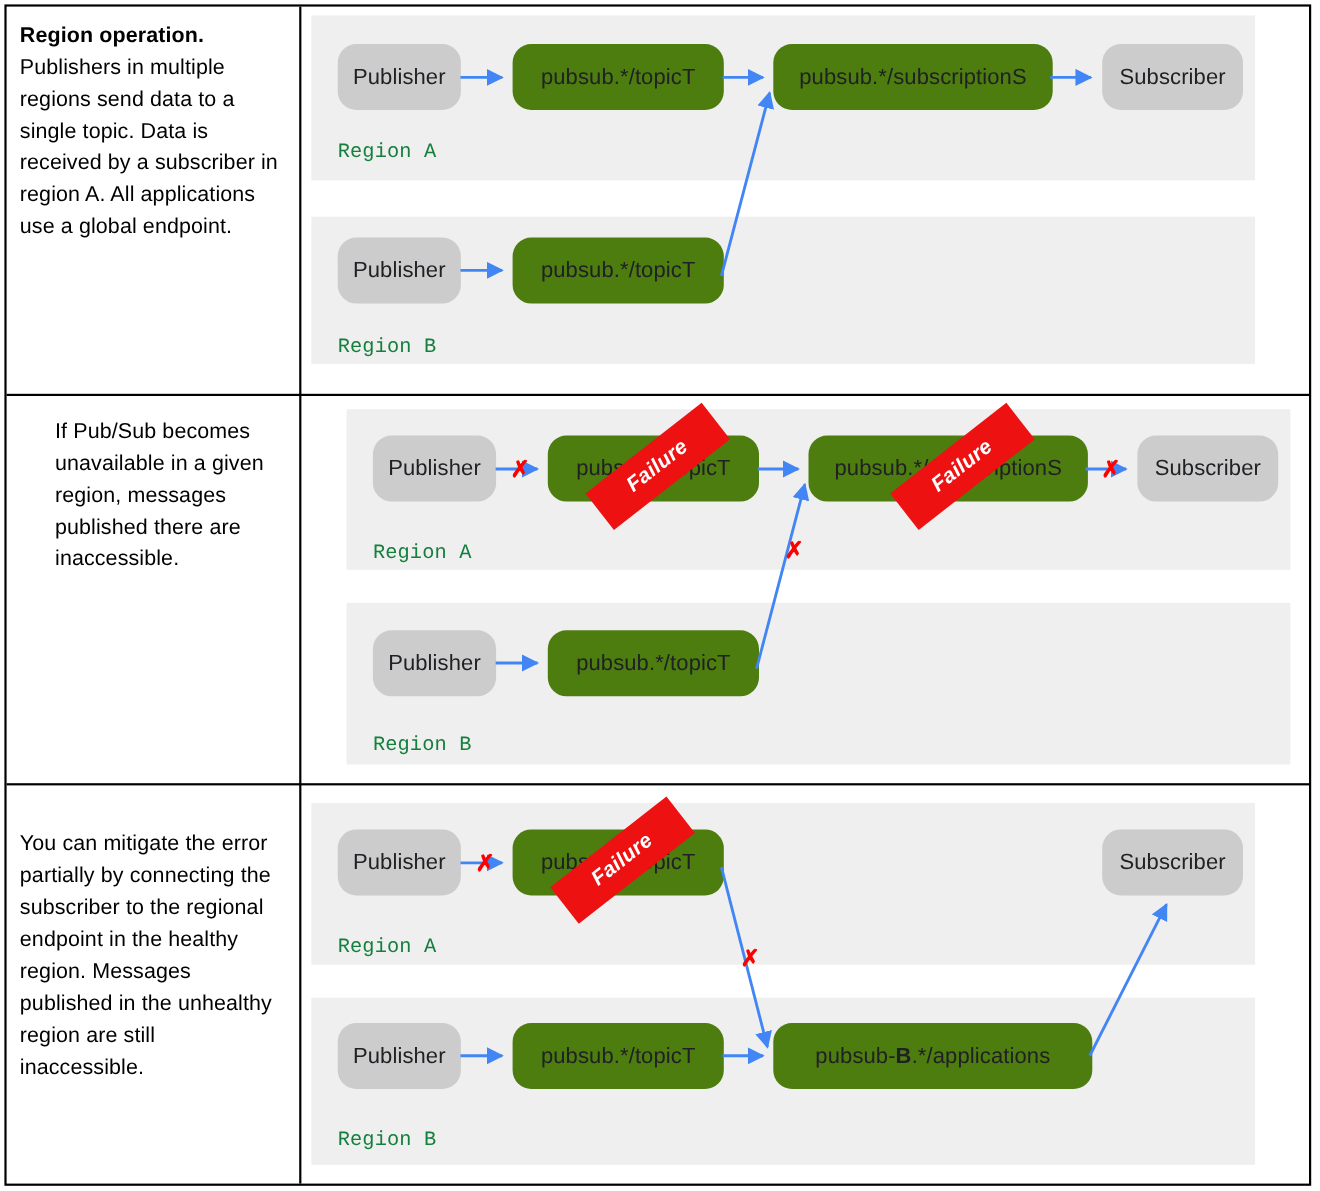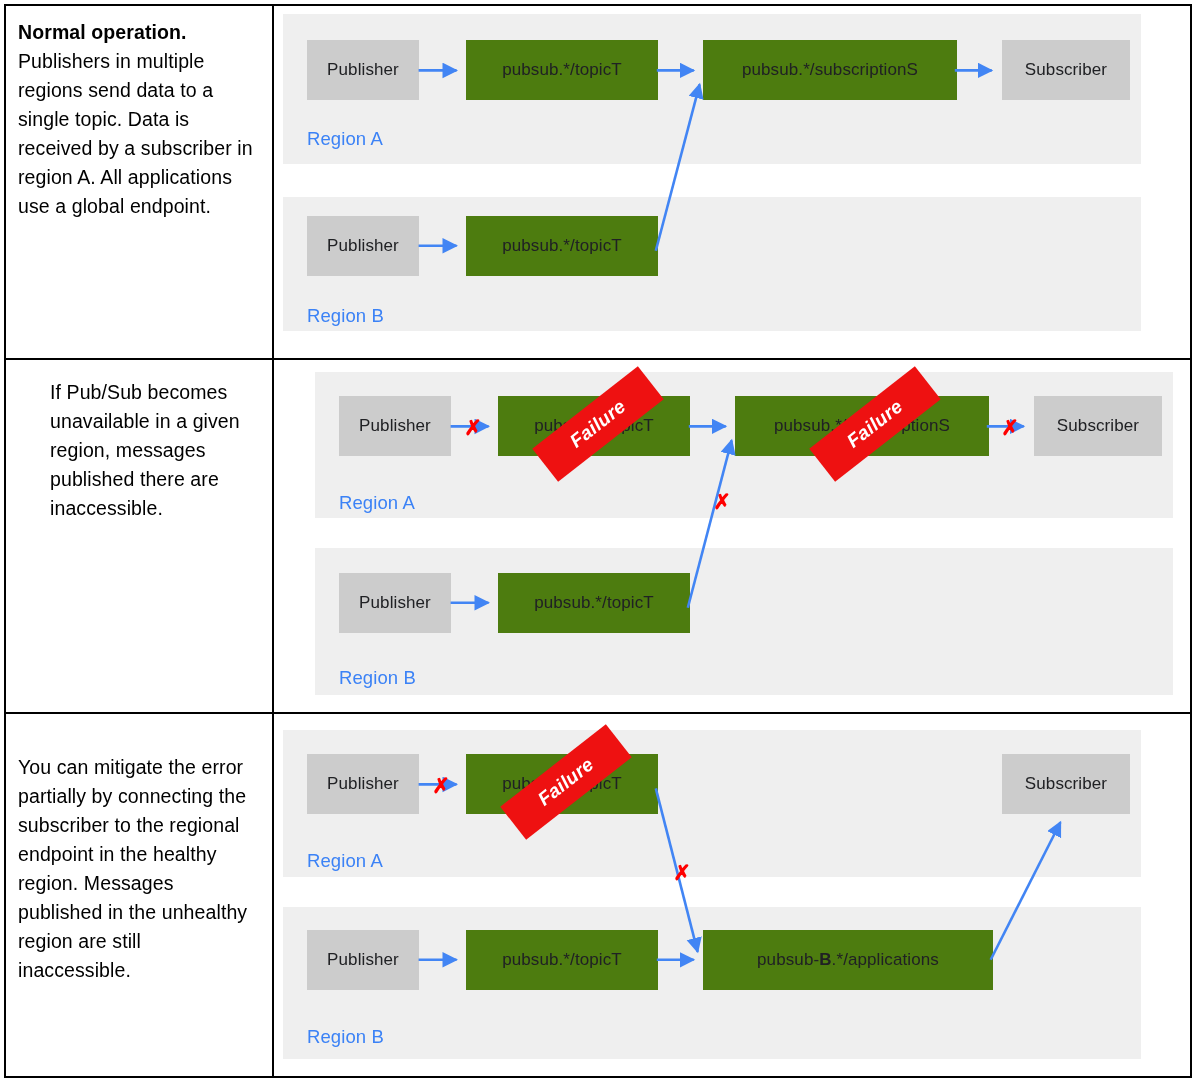--- a/index.html
+++ b/index.html
@@ -61,33 +61,35 @@
   
   .band {
     position: absolute;
     background: #efefef;
   }
   .node {
     position: absolute;
     display: flex;
     align-items: center;
     justify-content: center;
-    font-size: 17px;
+    font-size: 20px;
     color: #202124;
     box-sizing: border-box;
     letter-spacing: 0.1px;
     white-space: nowrap;
+    border-radius: 17px;
   }
   .node.grey { background: #cccccc; }
   .node.green { background: #4d7c0f; }
   .region-label {
     position: absolute;
     font-size: 18.5px;
-    color: #3b82f6;
+    color: #15803d;
     letter-spacing: 0.1px;
+    font-family: Liberation Mono, monospace;
   }
   .arrows {
     position: absolute;
     left: 0;
     top: 0;
     width: 100%;
     height: 100%;
     pointer-events: none;
     overflow: visible;
   }
@@ -121,21 +123,21 @@
 <div class="page">
   <div class="table">
 
     <div class="col-sep" style="left:266px;"></div>
 
     <div class="row-sep" style="top:352px;"></div>
     <div class="row-sep" style="top:706px;"></div>
 
     <div class="row" style="top:0; height:352px;">
       <div class="desc" style="top:12px;">
-        <b>Normal operation.</b><span> Publishers in multiple regions send data to a single topic. Data is received by a subscriber in region A. All applications use a global endpoint.</span>
+        <b>Region operation.</b><span> Publishers in multiple regions send data to a single topic. Data is received by a subscriber in region A. All applications use a global endpoint.</span>
       </div>
 
       <div class="diag">
 
         <div class="band" style="left:277px; top:8px; width:858px; height:150px;"></div>
 
         <div class="band" style="left:277px; top:191px; width:858px; height:134px;"></div>
 
         <div class="node grey" style="left:301px; top:34px; width:112px; height:60px;">Publisher</div>
         <div class="node green" style="left:460px; top:34px; width:192px; height:60px;">pubsub.*/topicT</div>

